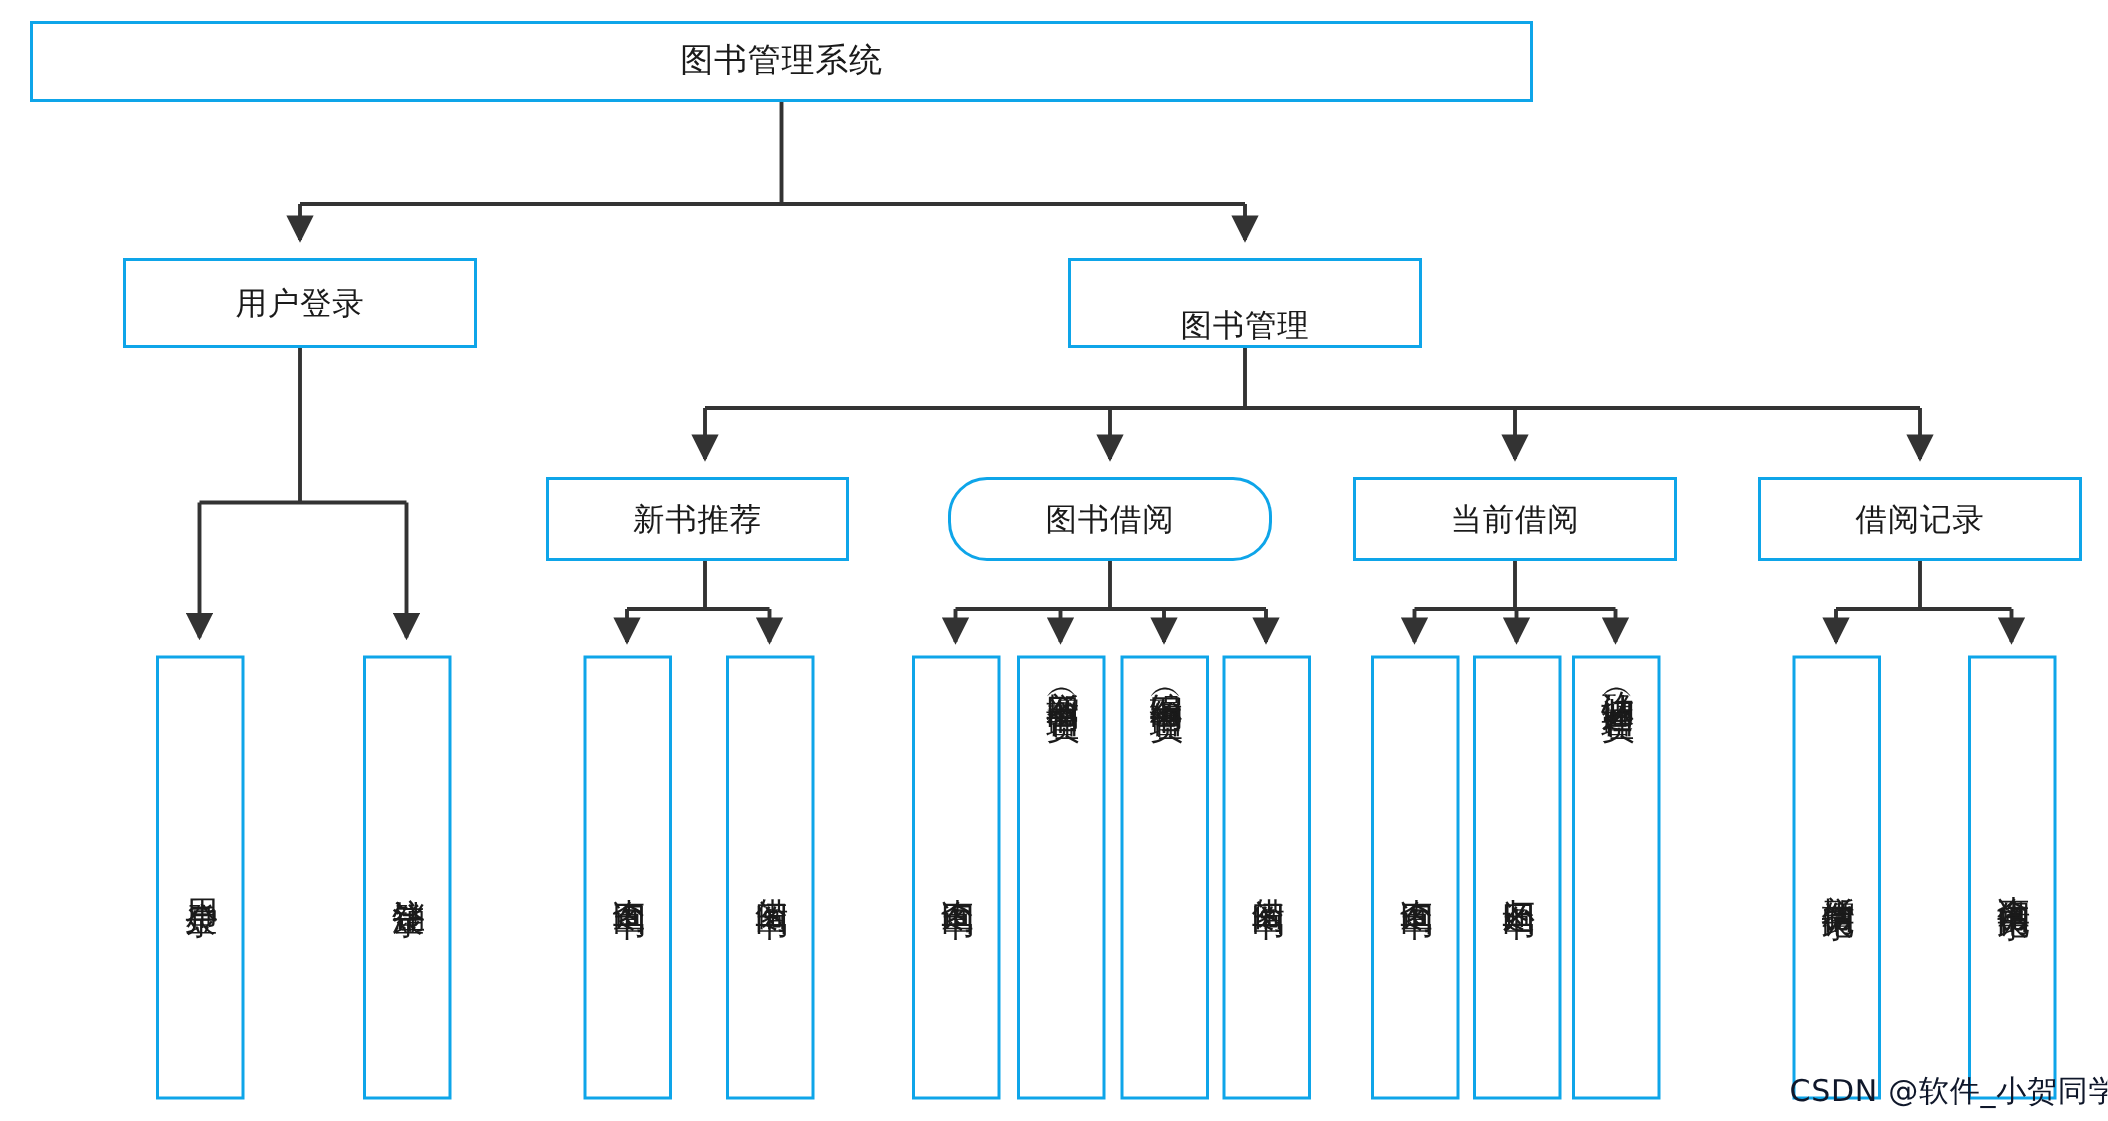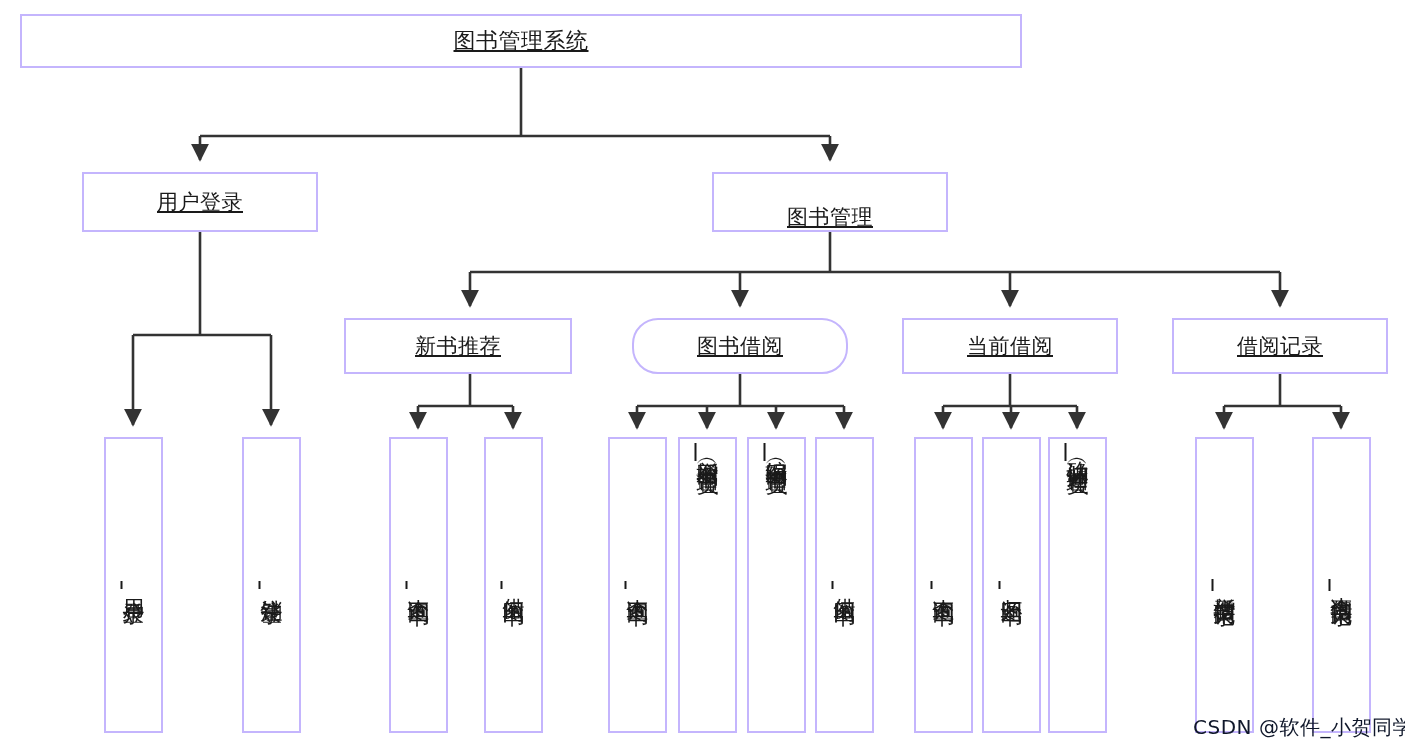--- a/index.html
+++ b/index.html
@@ -21,27 +21,26 @@
   #diagram-svg {
     position: absolute;
     left: 0;
     top: 0;
     width: 1405px;
     height: 747px;
   }
   .node {
     position: absolute;
     box-sizing: border-box;
-    border: 2px solid #c4b5fd;
+    border: 2px solid #0ea5e9;
     background: #ffffff;
     display: flex;
     align-items: center;
     justify-content: center;
     color: #1a1a1a;
-    text-decoration: underline;
   }
   .node-label {
     display: block;
     text-align: center;
     line-height: 1.18;
     letter-spacing: 0.5px;
   }
   .node.horizontal .node-label {
     font-size: 21px;
     white-space: nowrap;
@@ -136,21 +135,21 @@
     <span class="node-label">图书管理系统</span>
   </div>
 
   <div class="node horizontal" style="left:82px; top:172px; width:236px; height:60px;">
     <span class="node-label">用户登录</span>
   </div>
   <div class="node horizontal" style="left:712px; top:172px; width:236px; height:60px;align-items:flex-end;">
     <span class="node-label">图书管理</span>
   </div>
 
-  <div class="node horizontal" style="left:344px; top:318px; width:228px; height:56px;">
+  <div class="node horizontal" style="left:364px; top:318px; width:202px; height:56px;">
     <span class="node-label">新书推荐</span>
   </div>
   <div class="node horizontal" style="left:632px; top:318px; width:216px; height:56px;border-radius:26px;">
     <span class="node-label">图书借阅</span>
   </div>
   <div class="node horizontal" style="left:1172px; top:318px; width:216px; height:56px;">
     <span class="node-label">借阅记录</span>
   </div>
   <div class="node horizontal" style="left:902px; top:318px; width:216px; height:56px;">
     <span class="node-label">当前借阅</span>

